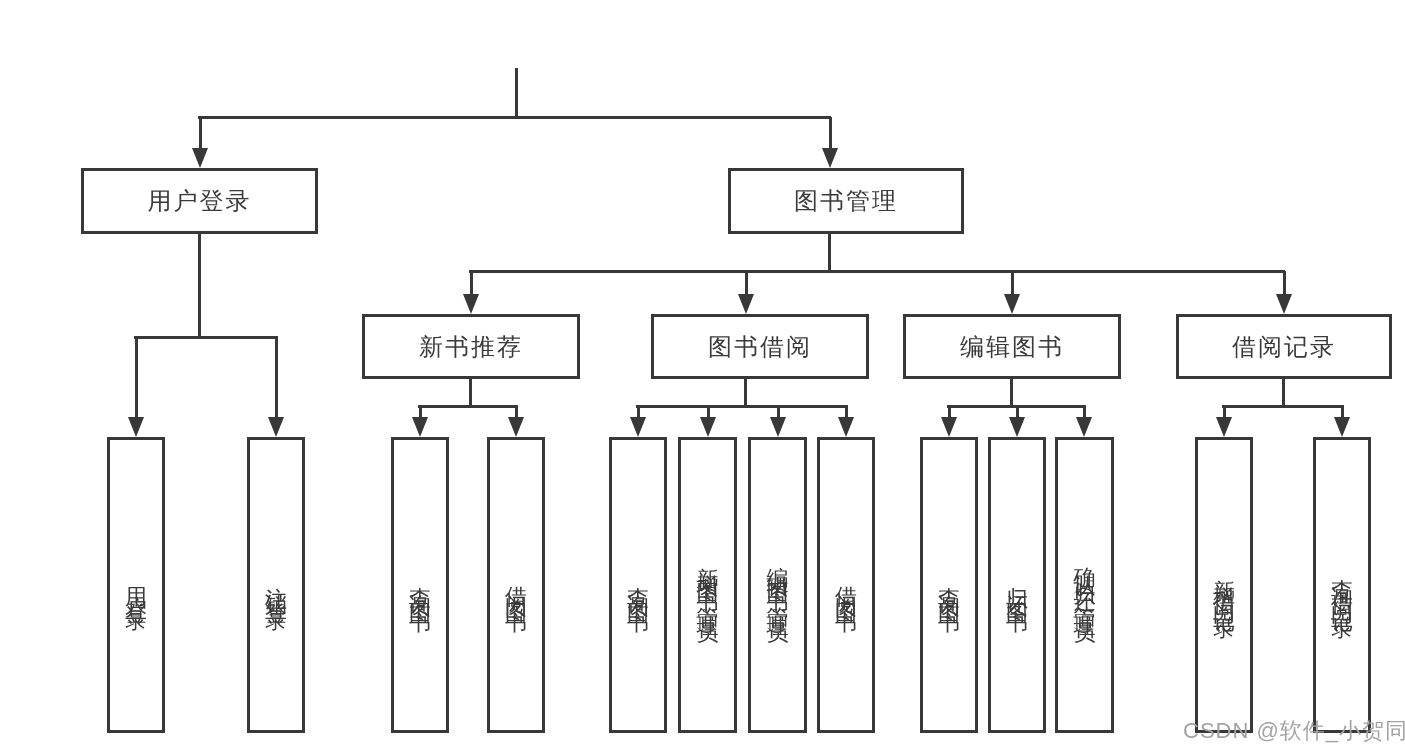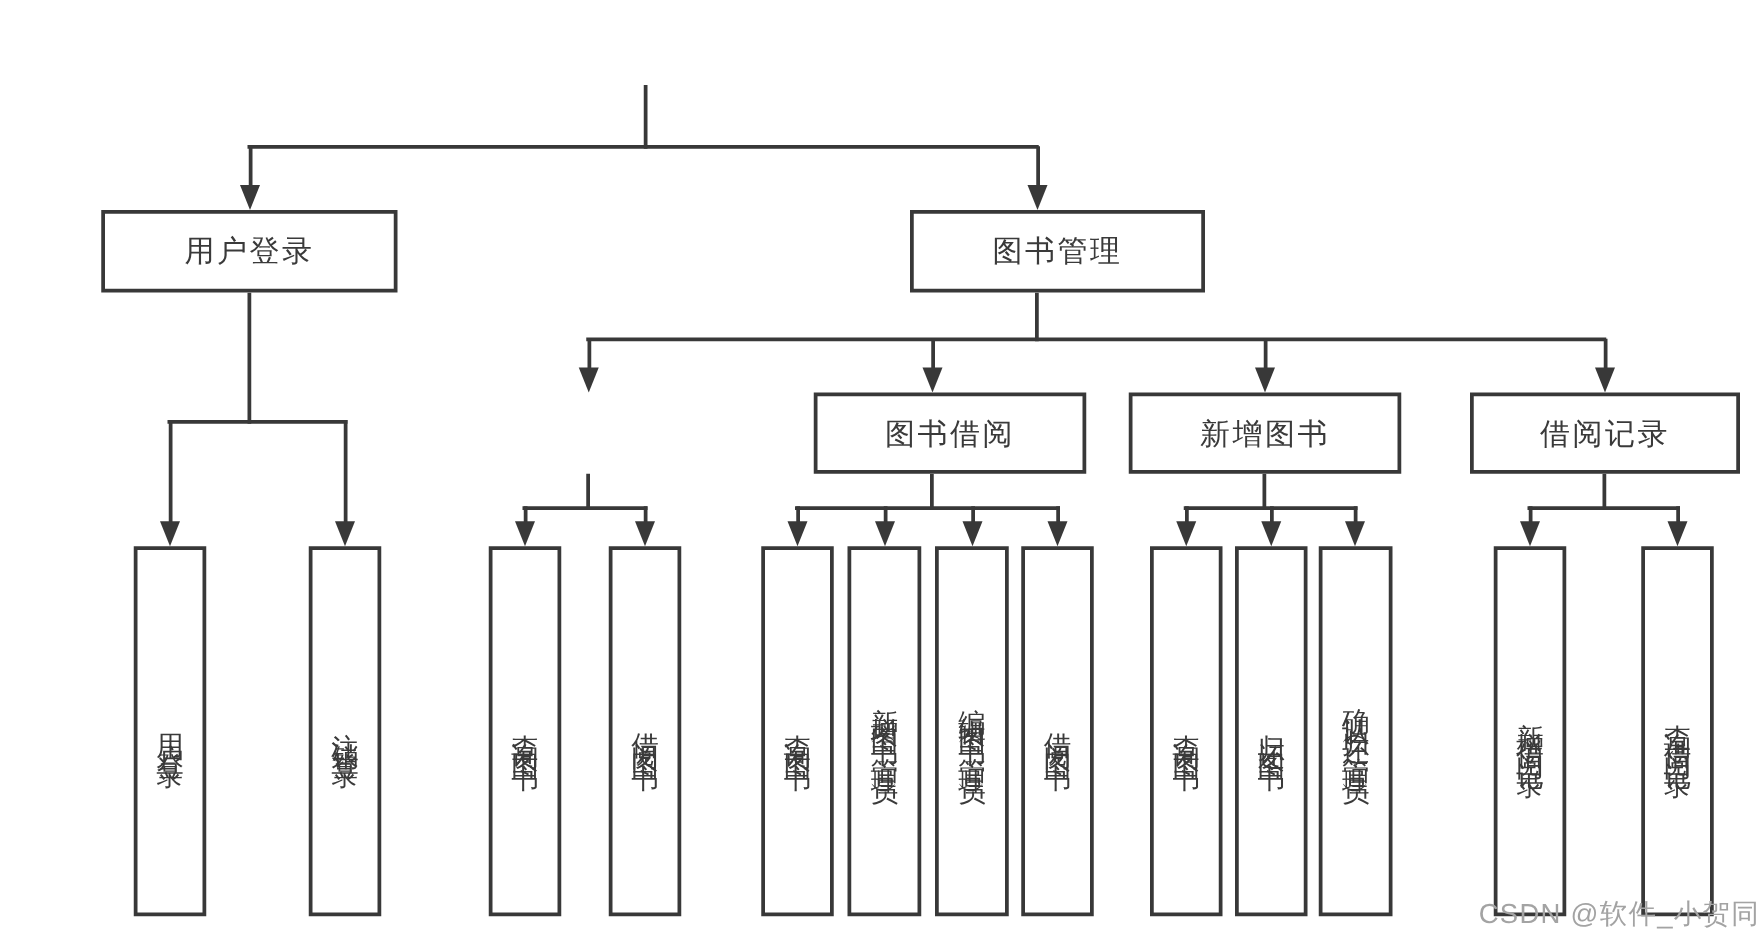--- a/index.html
+++ b/index.html
@@ -133,25 +133,28 @@
   <div class="arrow" style="left:1334px; top:405px; height:32px"></div>
 
 
   <div class="box h" style="left:81px; top:168px; width:237px; height:66px">
     <span class="lbl">用户登录</span>
   </div>
   <div class="box h" style="left:728px; top:168px; width:236px; height:66px">
     <span class="lbl">图书管理</span>
   </div>
 
+  <div class="box h" style="left:362px; top:314px; width:218px; height:65px">
+    <span class="lbl">新书推荐</span>
+  </div>
   <div class="box h" style="left:651px; top:314px; width:218px; height:65px">
     <span class="lbl">图书借阅</span>
   </div>
   <div class="box h" style="left:903px; top:314px; width:218px; height:65px">
-    <span class="lbl">新增图书</span>
+    <span class="lbl">编辑图书</span>
   </div>
   <div class="box h" style="left:1176px; top:314px; width:216px; height:65px">
     <span class="lbl">借阅记录</span>
   </div>
 
   <div class="box leaf" style="left:107px; top:437px; width:58px; height:296px">
     <span class="lbl">用户登录</span>
   </div>
   <div class="box leaf" style="left:247px; top:437px; width:58px; height:296px">
     <span class="lbl">注销登录</span>

